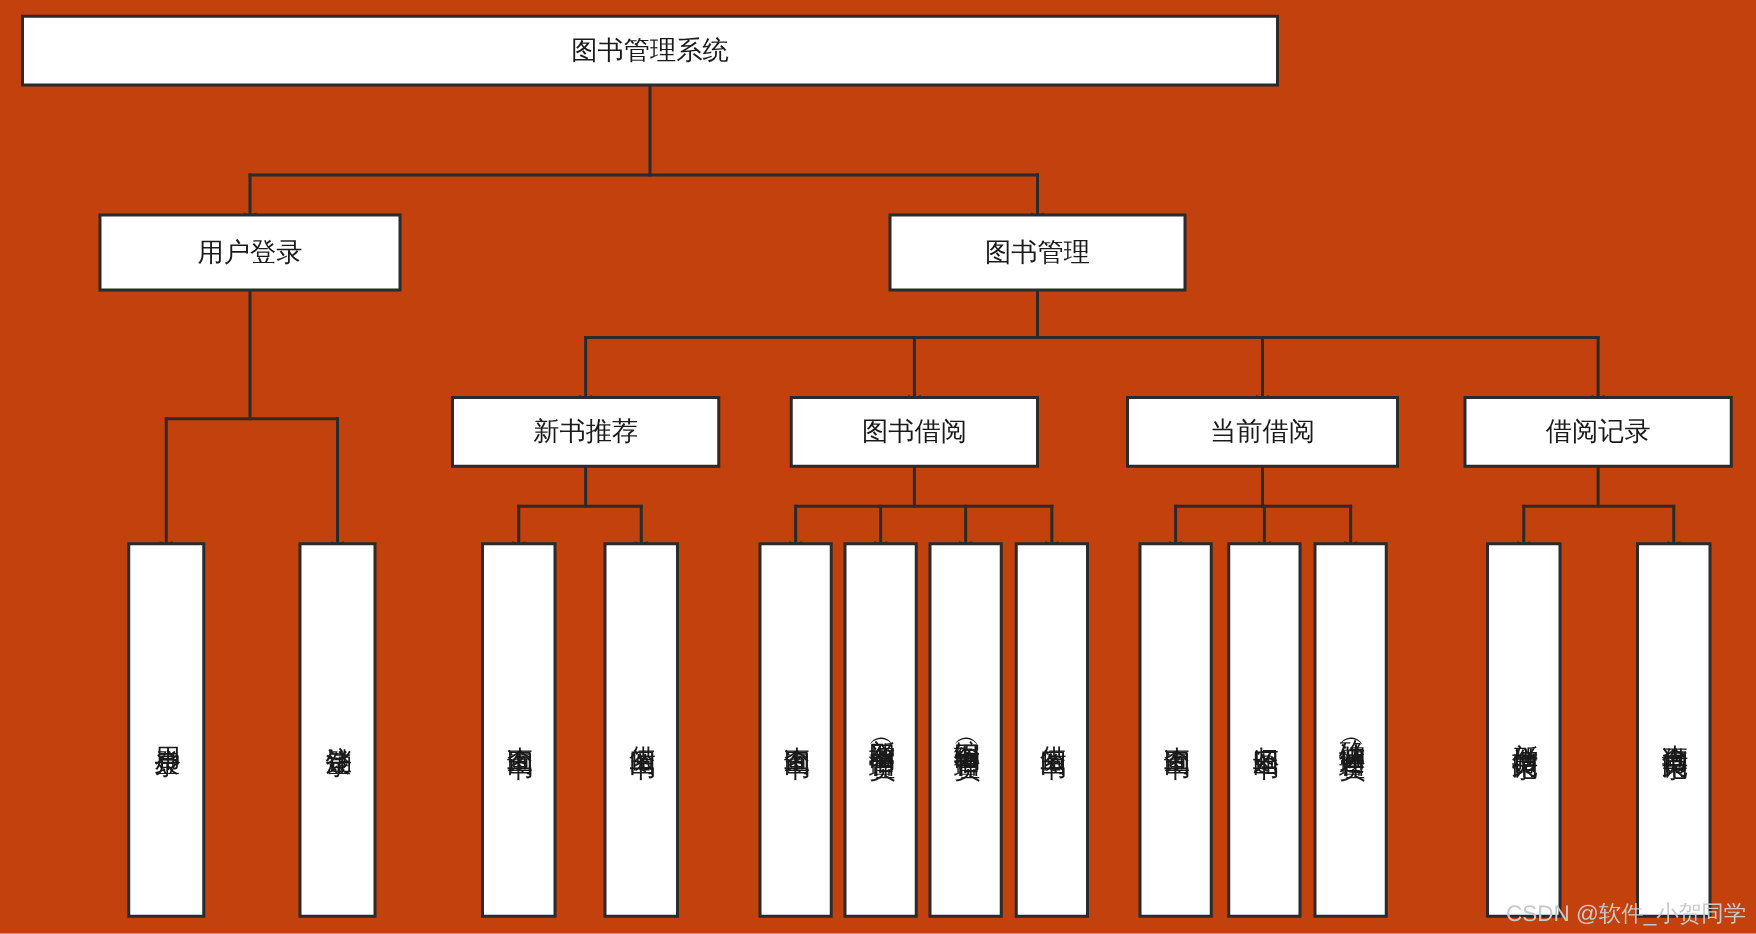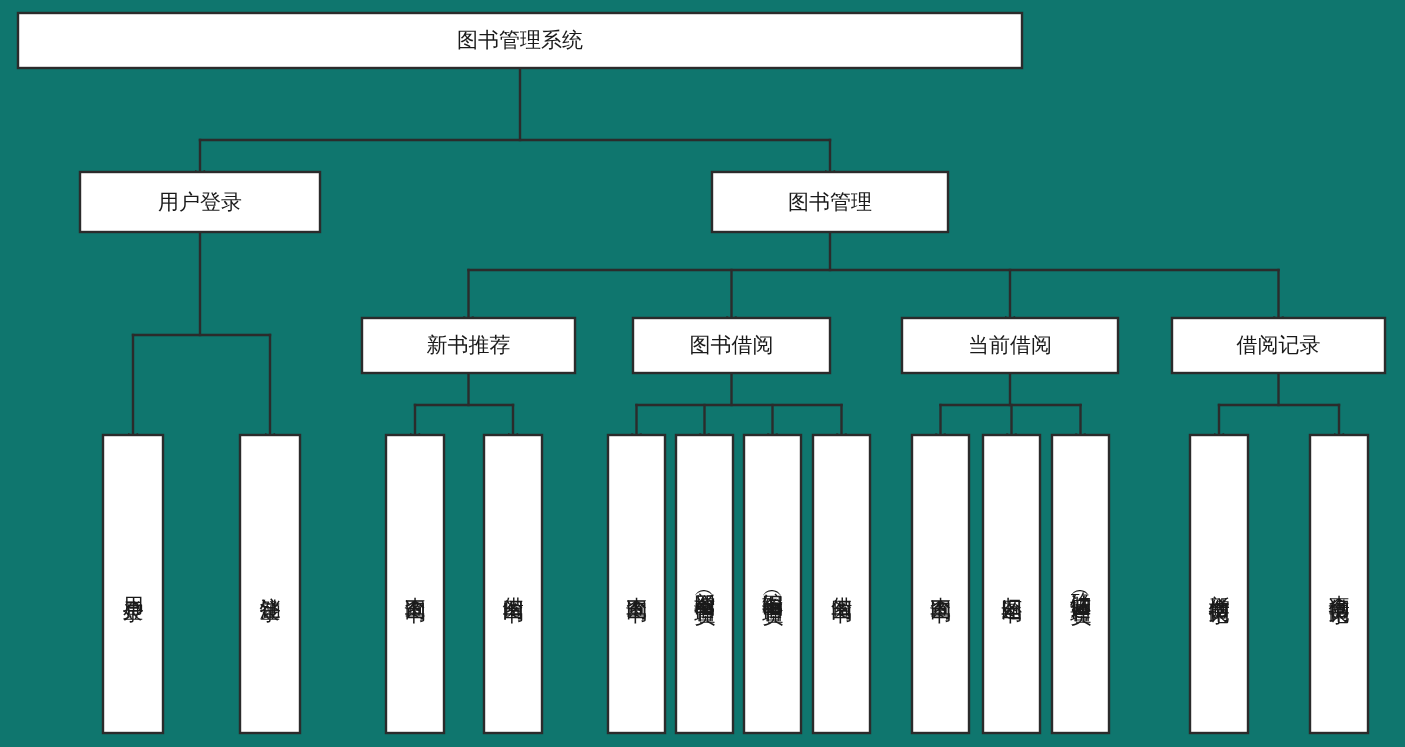--- a/index.html
+++ b/index.html
@@ -7,21 +7,21 @@
     padding: 0;
     background: #ffffff;
   }
   body {
     font-family: "Liberation Sans", "DejaVu Sans", sans-serif;
   }
   #diagram-root {
     position: relative;
     width: 1405px;
     height: 747px;
-    background: #0f766e;
+    background: #c2410c;
     overflow: hidden;
   }
   svg#tree-svg {
     position: absolute;
     left: 0;
     top: 0;
     width: 1405px;
     height: 747px;
     display: block;
   }
@@ -161,13 +161,14 @@
       <div class="node-label-vertical" style="left: 676px; top: 435px; width: 57px; height: 298px;">新增图书（管理员）</div>
       <div class="node-label-vertical" style="left: 744px; top: 435px; width: 57px; height: 298px;">编辑图书（管理员）</div>
       <div class="node-label-vertical" style="left: 813px; top: 435px; width: 57px; height: 298px;">借阅图书</div>
       <div class="node-label-vertical" style="left: 912px; top: 435px; width: 57px; height: 298px;">查询图书</div>
       <div class="node-label-vertical" style="left: 983px; top: 435px; width: 57px; height: 298px;">归还图书</div>
       <div class="node-label-vertical" style="left: 1052px; top: 435px; width: 57px; height: 298px;">确认归还（管理员）</div>
       <div class="node-label-vertical" style="left: 1190px; top: 435px; width: 58px; height: 298px;">新增借阅记录</div>
       <div class="node-label-vertical" style="left: 1310px; top: 435px; width: 58px; height: 298px;">查询借阅记录</div>
     </div>
 
+  <div class="watermark">CSDN @软件_小贺同学</div>
 </div>
 
 </body></html>

